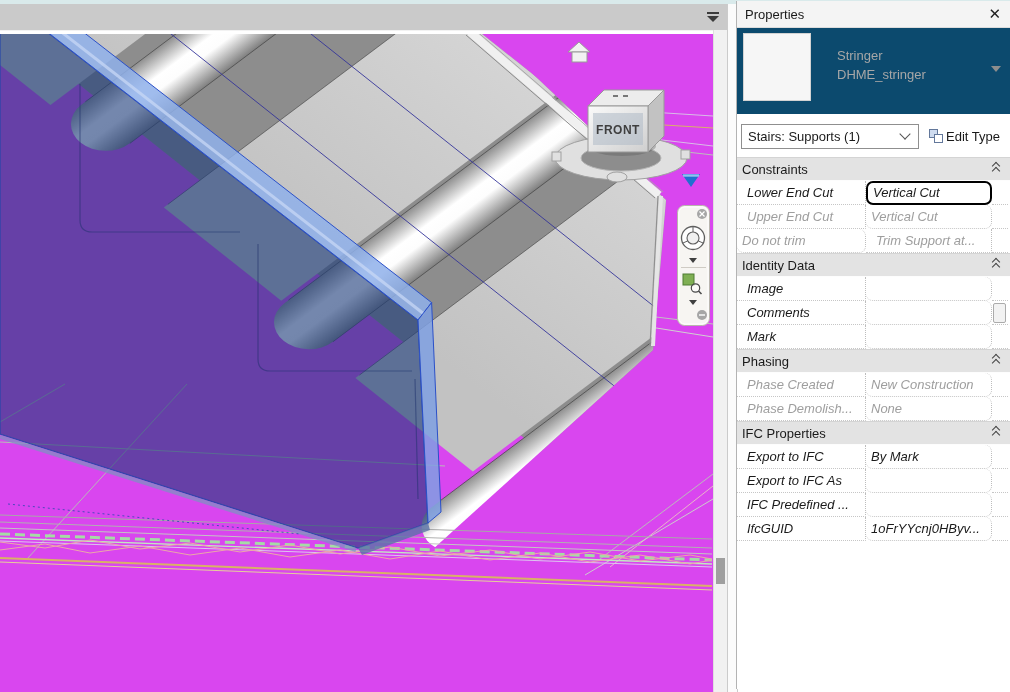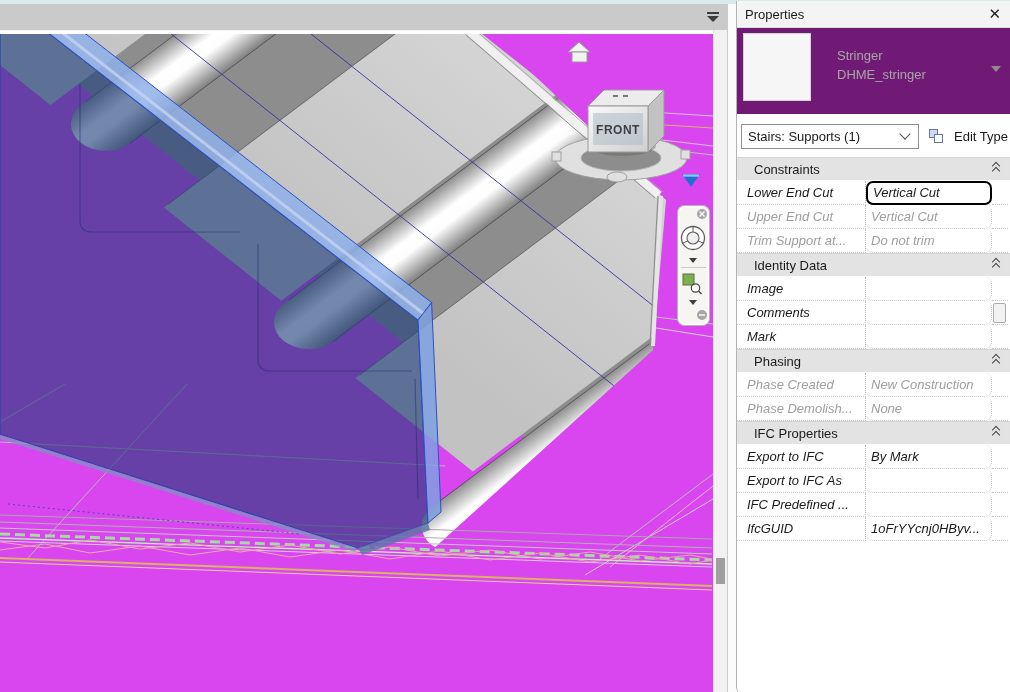--- a/index.html
+++ b/index.html
@@ -21,41 +21,41 @@
   #vp-thumb{left:2px;top:528px;width:9px;height:26px;background:#9f9f9f;position:absolute;}
   #splitter{left:727px;top:4px;width:9px;height:688px;background:#fbfbfb;
     border-left:1px solid #cbcbcb;border-right:1px solid #cbcbcb;}
 
   
   #props{left:736px;top:1px;width:274px;height:688px;background:#fff;border-left:1px solid #b3b3b3;
     box-sizing:border-box;font-size:13px;color:#1a1a1a;}
   #props-title{height:26px;background:#f4f4f4;display:flex;align-items:center;}
   #props-title .t{padding-left:8px;}
   #props-title .x{margin-left:auto;padding-right:9px;font-size:15px;color:#222;cursor:default;}
-  #type-sel{height:86px;background:#701a75;border-top:1px solid #dcdcdc;position:relative;}
+  #type-sel{height:86px;background:#0c4a6e;border-top:1px solid #dcdcdc;position:relative;}
   #type-preview{position:absolute;left:6px;top:5px;width:66px;height:66px;background:#f6f6f6;border:1px solid #d2d2d2;}
   #type-text{position:absolute;left:100px;top:18px;color:#a7a7a7;line-height:19px;}
   #type-caret{position:absolute;right:9px;top:38px;width:0;height:0;border-left:5px solid transparent;
     border-right:5px solid transparent;border-top:6px solid #8d8d8d;}
   #sel-row{height:30px;display:flex;align-items:center;padding-top:7px;}
   #sel-combo{margin-left:4px;width:178px;height:25px;border:1px solid #8f8f8f;background:#fff;
     display:flex;align-items:center;box-sizing:border-box;}
   #sel-combo .lbl{padding-left:6px;flex:1;white-space:nowrap;}
   .chev-dn{width:7px;height:7px;border-right:1.5px solid #555;border-bottom:1.5px solid #555;
     transform:rotate(45deg);margin-right:9px;margin-top:-4px;}
-  #edit-type{display:flex;align-items:center;gap:10px;margin-left:10px;cursor:default;}
+  #edit-type{display:flex;align-items:center;gap:2px;margin-left:10px;cursor:default;}
   #et-icon{position:relative;width:15px;height:15px;display:inline-block;}
   #et-icon::before{content:"";position:absolute;left:0;top:0;width:7px;height:7px;
     border:1px solid #63789b;background:#cfdcf0;}
   #et-icon::after{content:"";position:absolute;left:5px;top:5px;width:7px;height:7px;
     border:1px solid #63789b;background:#fff;}
 
   #prop-grid{margin-top:6px;}
   .sec-head{height:24px;background:#e3e3e3;border-top:1px solid #d4d4d4;border-bottom:1px solid #fdfdfd;
-    display:flex;align-items:center;box-sizing:border-box;padding-left:12px;}
+    display:flex;align-items:center;box-sizing:border-box;}
   .sec-head .s{padding-left:5px;}
   .chev2{margin-left:auto;margin-right:10px;width:8px;}
   .chev2 i{display:block;width:5px;height:5px;border-left:1.6px solid #444;border-top:1.6px solid #444;
     transform:rotate(45deg);margin:-1px auto 0 auto;}
   .prow{display:grid;grid-template-columns:129px 126px 16px;height:24px;box-sizing:border-box;font-style:italic;}
   .prow .c{border-right:1px dotted #bdbdbd;border-bottom:1px dotted #c6c6c6;line-height:23px;
     overflow:hidden;white-space:nowrap;box-sizing:border-box;}
   .prow .lab{padding-left:10px;}
   .prow .val{padding-left:5px;border-radius:7px;}
   .prow .ext{border-right:none;position:relative;}
@@ -292,22 +292,22 @@
     <div class="c lab">Lower End Cut</div>
     <div class="c val">Vertical Cut</div>
     <div class="c ext"></div>
   </div>
         <div class="prow disabled">
     <div class="c lab">Upper End Cut</div>
     <div class="c val">Vertical Cut</div>
     <div class="c ext"></div>
   </div>
         <div class="prow disabled">
+    <div class="c val">Do not trim</div>
     <div class="c lab">Trim Support at...</div>
-    <div class="c val">Do not trim</div>
     <div class="c ext"></div>
   </div>
         <div class="sec-head">
     <span class="s">Identity Data</span>
     <span class="chev2">
             <i></i>
             <i></i>
           </span>
   </div>
         <div class="prow">

